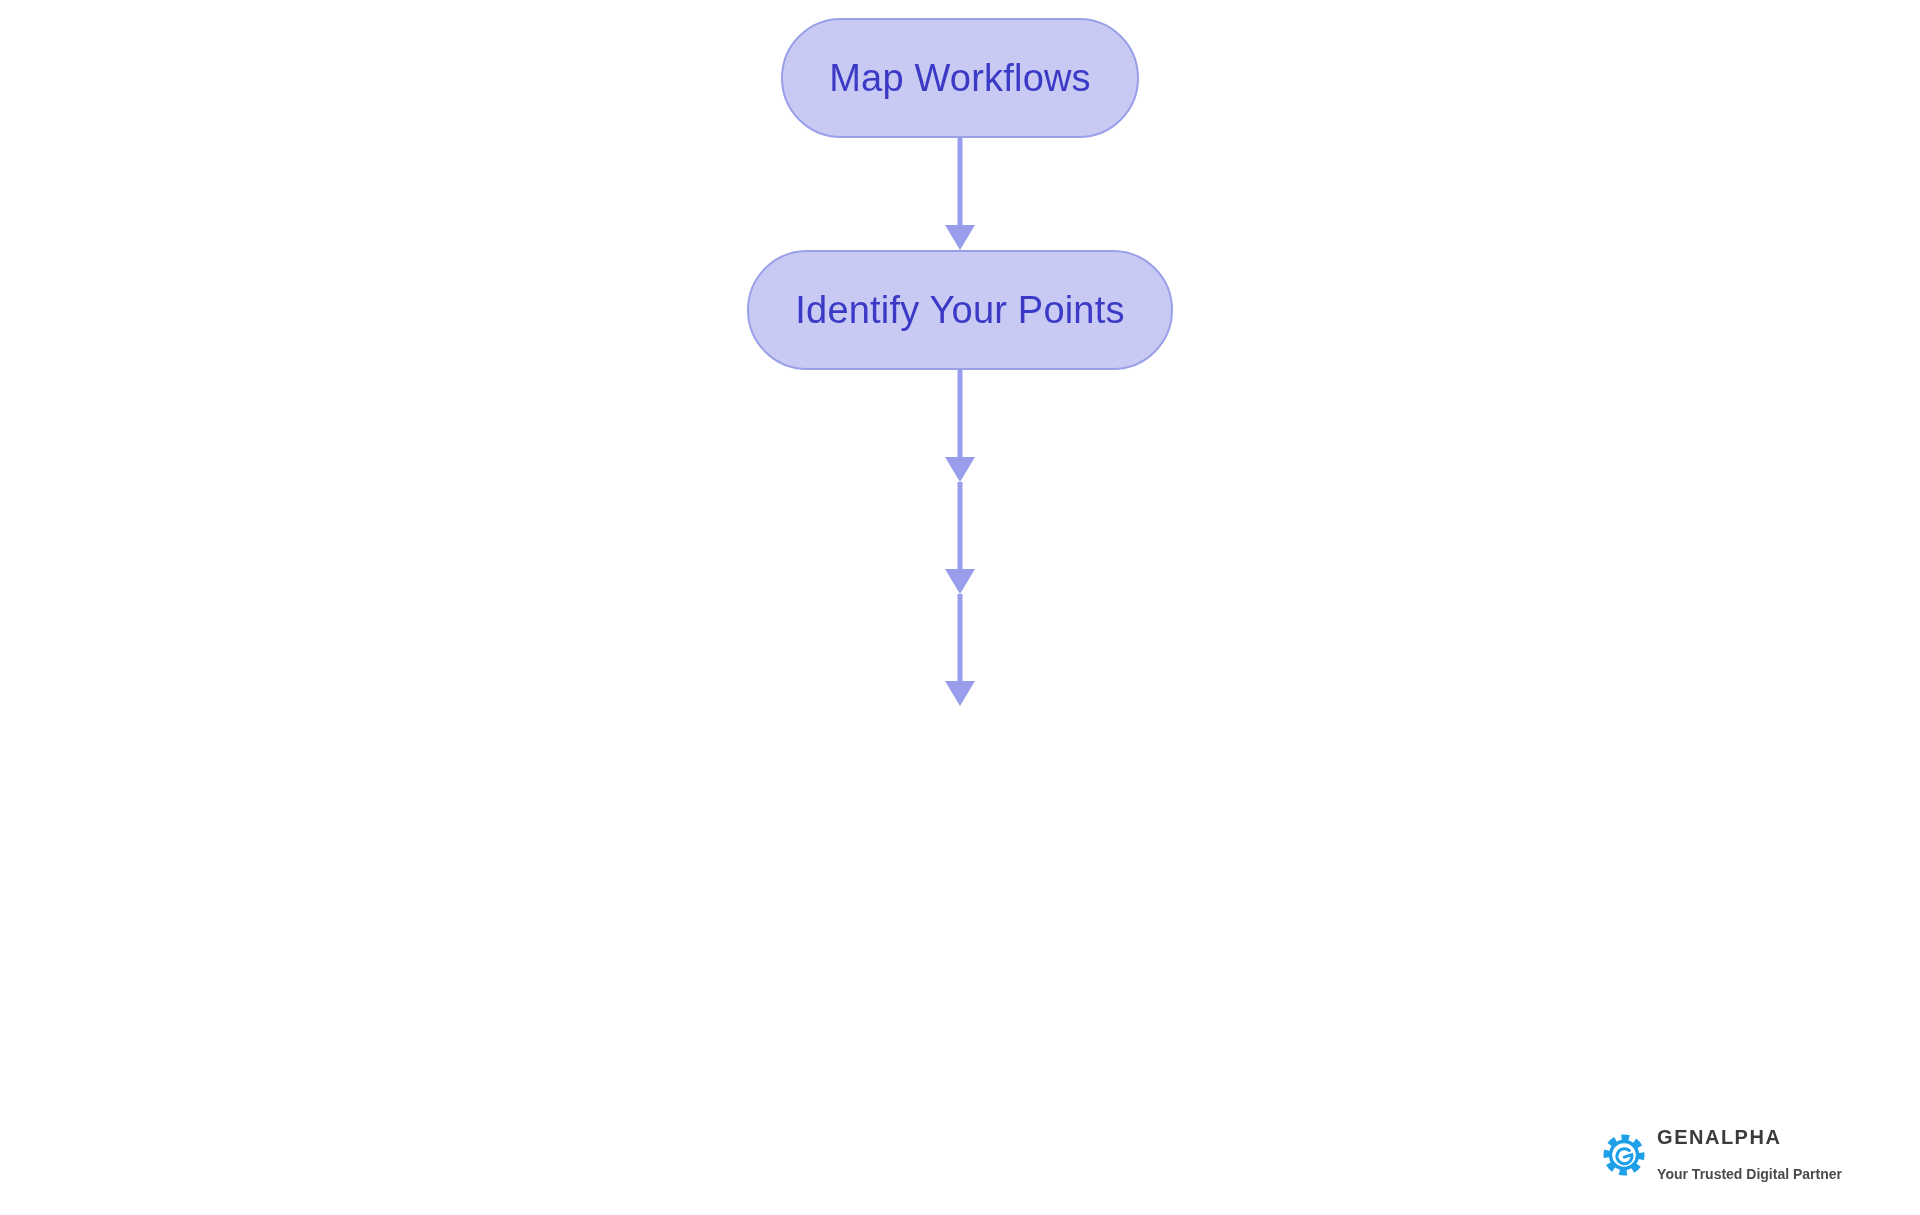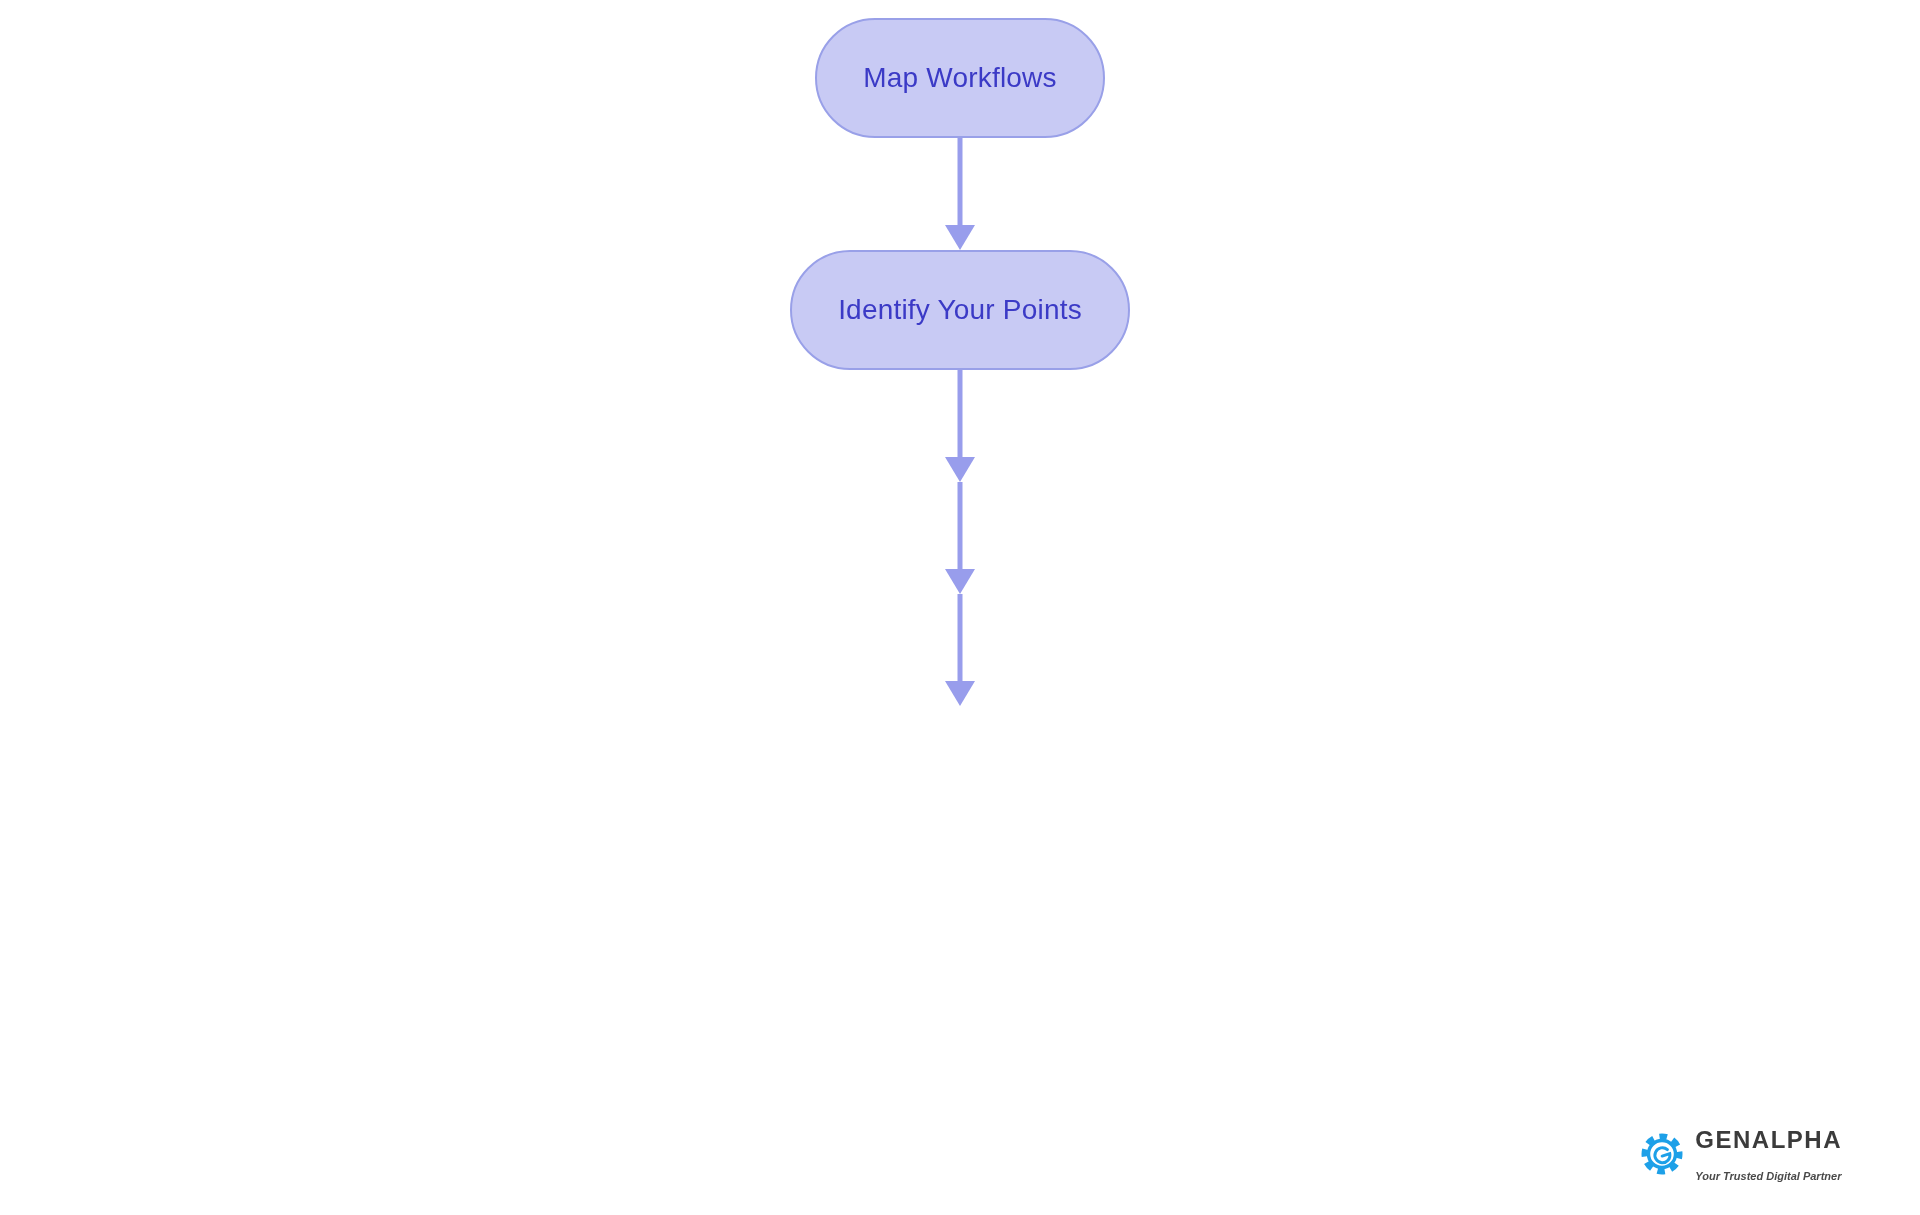--- a/index.html
+++ b/index.html
@@ -27,21 +27,21 @@
     display:flex;
     flex-direction:column;
     align-items:center;
   }
   .node{
     height:120px;
     border-radius:60px;
     background:var(--node-fill);
     border:2px solid var(--node-border);
     color:var(--node-text);
-    font-size:28px;
+    font-size:38px;
     letter-spacing:0.2px;
     display:flex;
     align-items:center;
     justify-content:center;
     padding:0 46px;
     white-space:nowrap;
   }
   .arrow{
     position:relative;
     width:32px;
@@ -78,29 +78,28 @@
     width:48px;height:48px;
     color:var(--logo-icon);
     flex:0 0 auto;
   }
   .logo-text{
     display:flex;
     flex-direction:column;
     justify-content:center;
   }
   .logo-brand{
-    font-size:24px;
+    font-size:20px;
     font-weight:bold;
     letter-spacing:1.5px;
     color:var(--logo-brand);
     line-height:1.05;
   }
   .logo-tagline{
-    font-size:11px;
-    font-style:italic;
+    font-size:14px;
     font-weight:bold;
     color:var(--logo-tagline);
     margin-top:18px;
     white-space:nowrap;
   }
 </style>
 </head>
 <body>
 
 <div class="flow">

